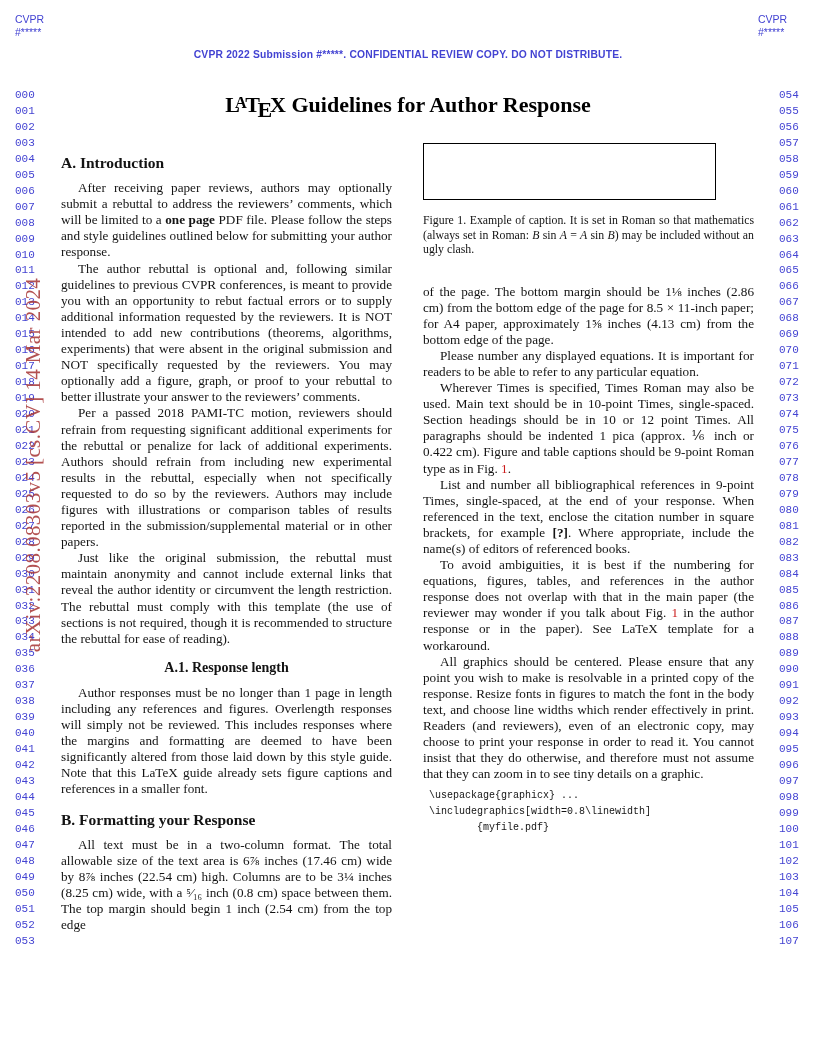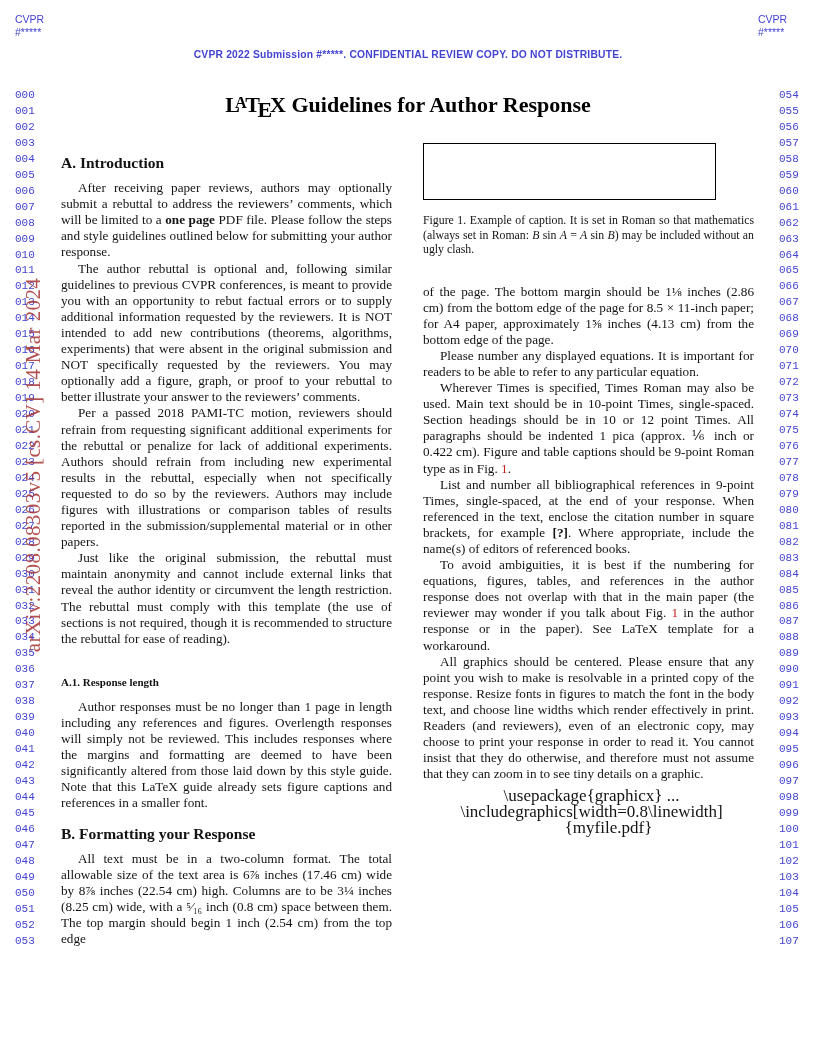--- a/index.html
+++ b/index.html
@@ -52,29 +52,29 @@
     font-size:13.2px; line-height:16.1px; text-align:justify;
   }
   .col-left  { left:61px; }
   .col-right { left:423px; }
 
   .col p { text-indent:17px; }
   .col p.noindent { text-indent:0; }
 
   .h-sec { font-size:15.5px; font-weight:bold; margin:14px 0 9px; text-align:left; }
   .h-sec.h-first { }
-  .h-sub { font-size:11px; font-weight:bold; margin:27px 0 9px; text-align:left; }
+  .h-sub { font-size:14px; font-weight:bold; margin:13px 0 9px; text-align:center; }
 
   .figure-box { width:293px; height:57px; border:1px solid #000; background:#fff; margin:2px 0 13px; }
   .caption { font-size:11.8px; line-height:14.5px; text-align:justify; margin-bottom:27px; text-indent:0 !important; }
 
   .codeblock {
-    font-family:Liberation Serif, serif;
-    font-size:17px; line-height:15.6px; white-space:pre;
-    text-align:center; margin:6px 0 0 6px;
+    font-family:Liberation Mono, monospace;
+    font-size:10px; line-height:15.6px; white-space:pre;
+    text-align:left; margin:6px 0 0 6px;
   }
   .codeblock .code-line { white-space:pre; }
 
   .rt-b { font-weight:bold; }
   .rt-i { font-style:italic; }
   .rt-c { font-family:"Liberation Mono","DejaVu Sans Mono",monospace; font-size:.92em; }
   .rt-r { color:var(--link-red); }
 </style>
 </head>
 <body>

